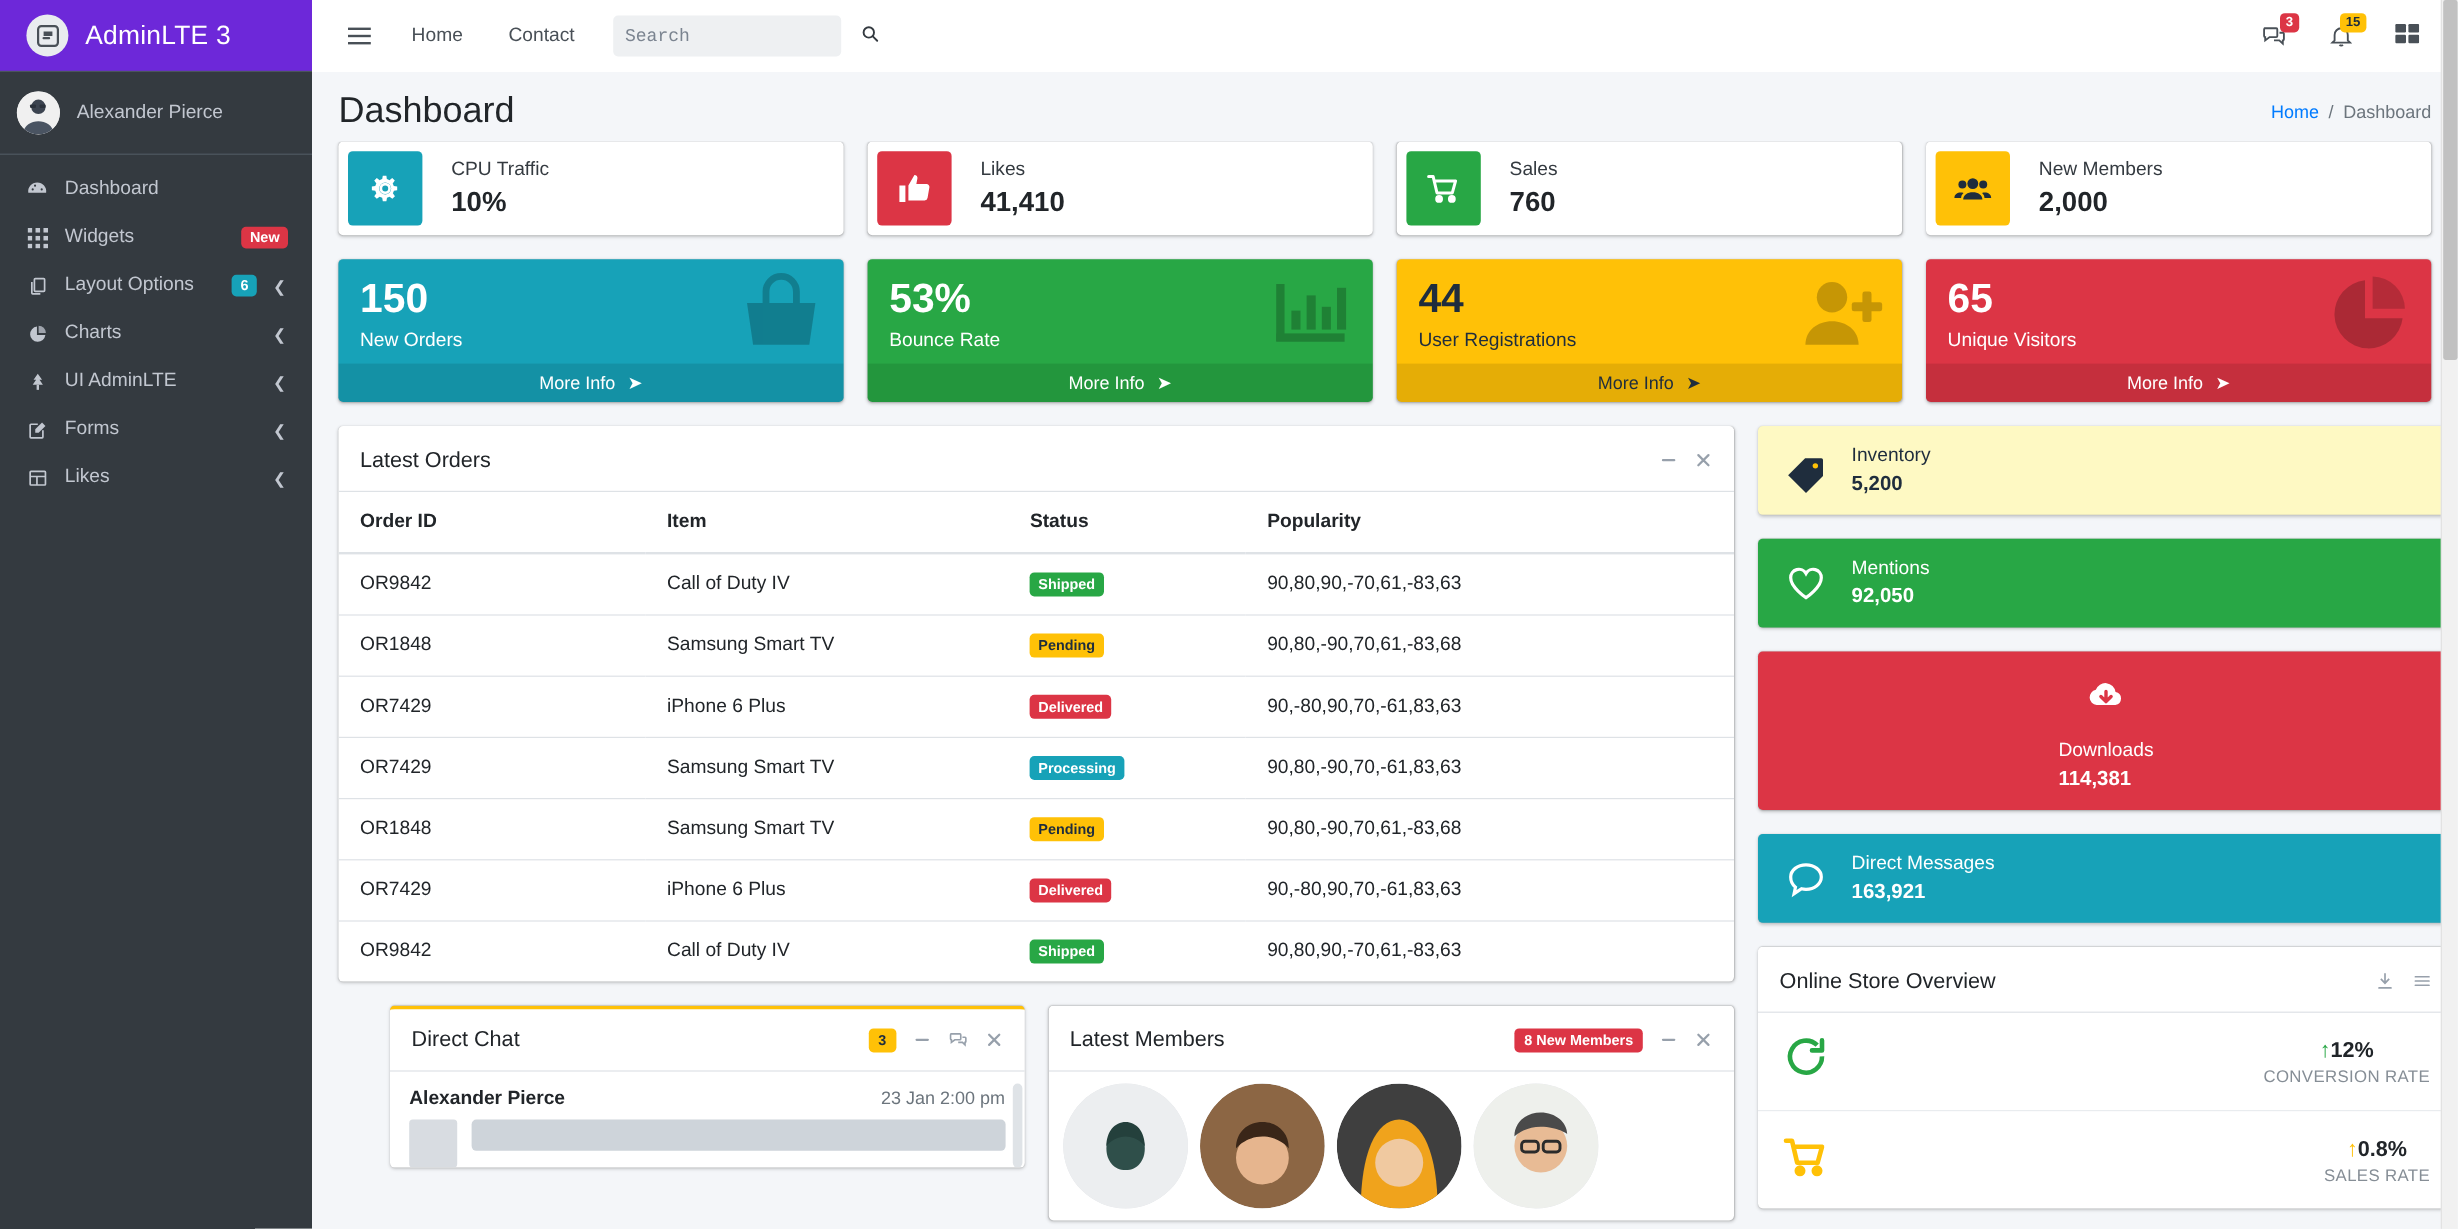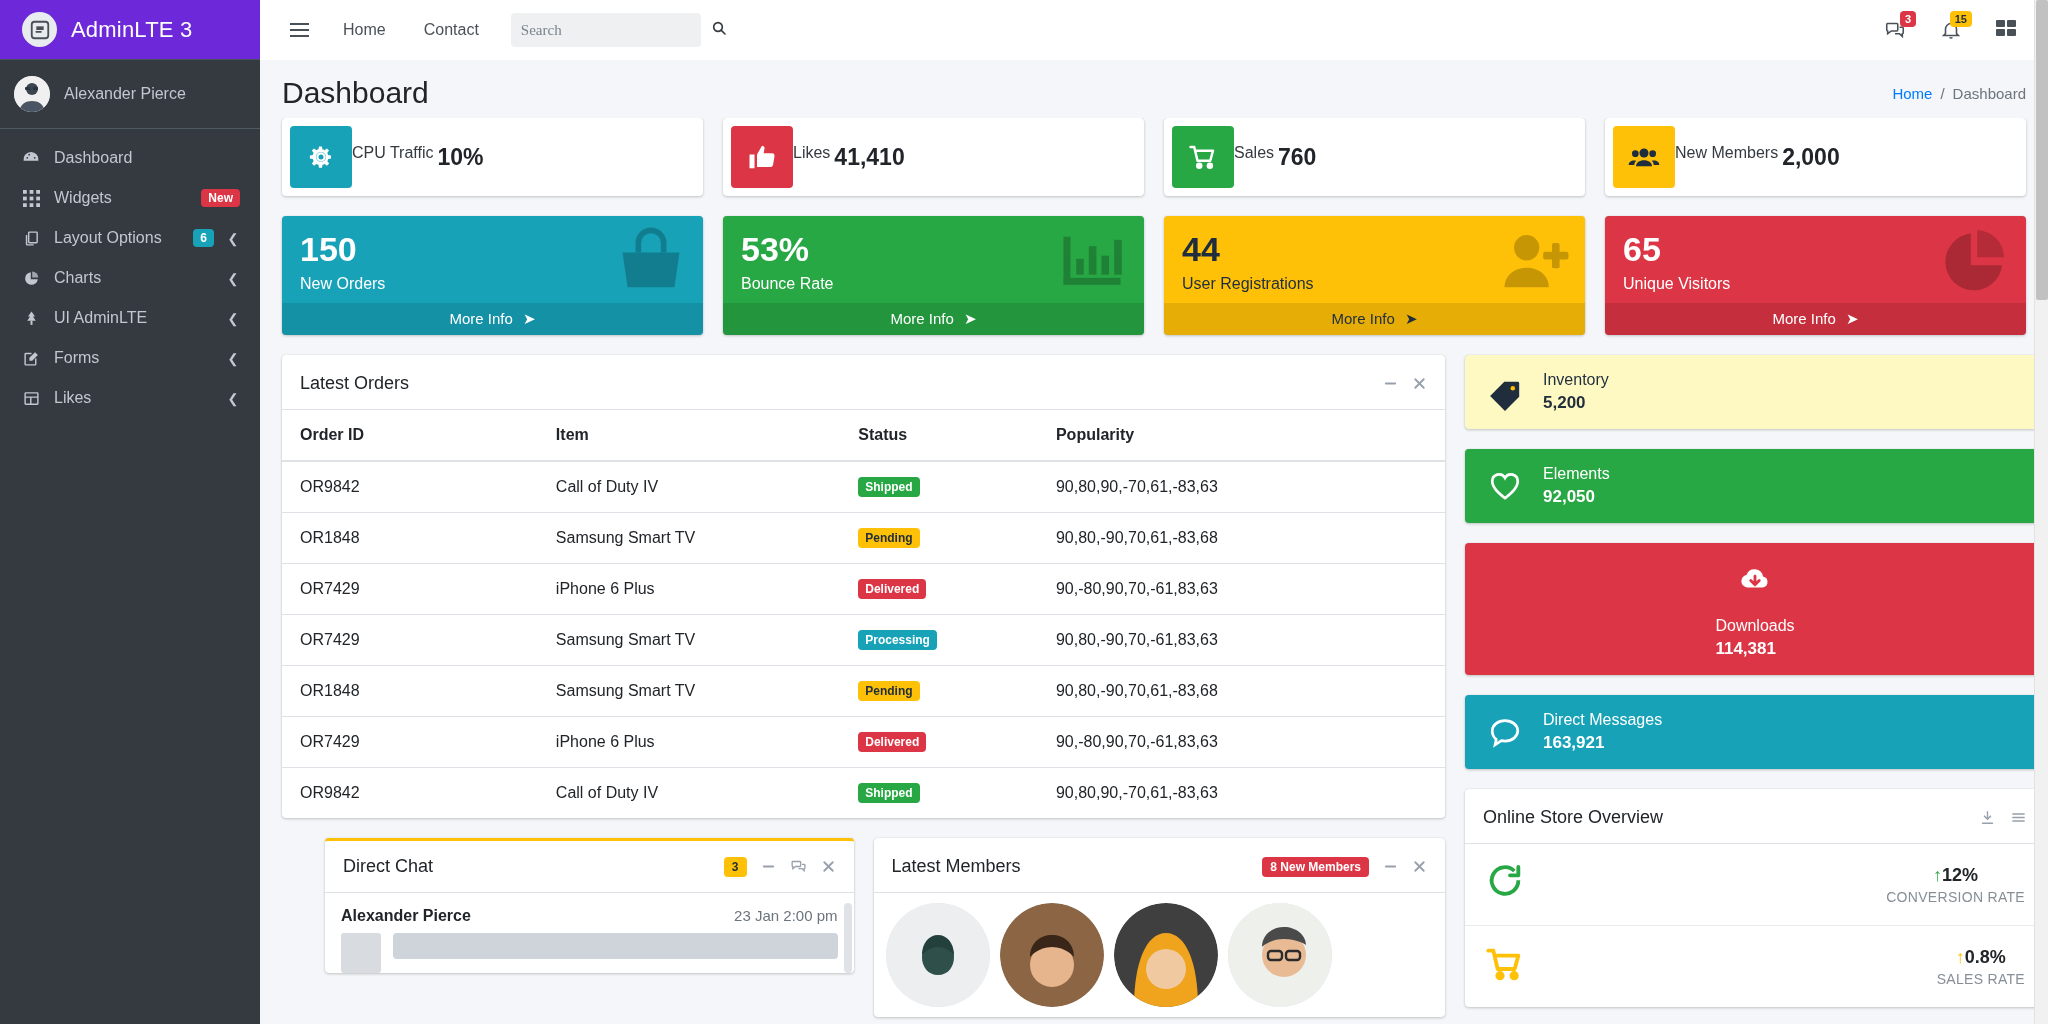--- a/index.html
+++ b/index.html
@@ -75,21 +75,21 @@
   .hamburger { padding: 8px 12px; cursor: pointer; display: flex; flex-direction: column; gap: 4px; }
   .hamburger span { display: block; width: 19px; height: 2px; background: #495057; }
   .topnav-link { padding: 8px 16px; font-size: 16px; color: #495057; cursor: pointer; }
   .search-box {
     margin-left: 10px; width: 190px; height: 34px;
     background: #eef0f2; border-radius: 4px;
     display: flex; align-items: center; padding: 0 10px; gap: 6px;
   }
   .search-input {
     border: none; background: transparent; outline: none; flex: 1;
-    font-family: Liberation Serif, serif; font-size: 15px; color: #0c4a6e;
+    font-family: Liberation Mono, monospace; font-size: 15px; color: #0c4a6e;
   }
   .search-input::placeholder { color: #7b8490; }
   .topbar-spacer { flex: 1; }
   .icon-btn { position: relative; padding: 8px 14px; cursor: pointer; display: flex; align-items: center; }
   .icon-badge {
     position: absolute; top: 0px; right: 4px;
     font-size: 11px; font-weight: bold; color: #fff;
     border-radius: 4px; padding: 1px 5px; line-height: 1.3;
   }
   .bg-danger { background: #dc3545; }
@@ -114,21 +114,21 @@
     background: #fff; border-radius: 4px;
     box-shadow: 0 0 1px rgba(0,0,0,.125), 0 1px 3px rgba(0,0,0,.2);
     display: flex; align-items: center; min-height: 78px; overflow: hidden;
     padding: 8px;
   }
   .info-box-icon {
     width: 62px; height: 62px; border-radius: 4px; flex: 0 0 62px;
     display: flex; align-items: center; justify-content: center;
     color: #fff;
   }
-  .info-box-content { padding-left: 0; display: flex; flex-direction: row; gap: 4px; }
+  .info-box-content { padding-left: 24px; display: flex; flex-direction: column; gap: 4px; }
   .info-box-text { font-size: 16px; color: #343a40; }
   .info-box-number { font-size: 23px; font-weight: bold; color: #212529; }
 
   
   .small-box {
     border-radius: 4px; color: #fff; position: relative; overflow: hidden;
     box-shadow: 0 0 1px rgba(0,0,0,.125), 0 1px 3px rgba(0,0,0,.2);
   }
   .small-box .sb-inner { padding: 14px 18px 10px 18px; position: relative; z-index: 2; }
   .small-box h3 { font-size: 34px; font-weight: bold; margin-bottom: 6px; }
@@ -774,21 +774,21 @@
             </span>
           </div>
 
           <div class="widget-box wb-green">
             <span class="wb-icon">
               <svg width="34" height="34" viewBox="0 0 24 24" fill="none" stroke="#fff" stroke-width="1.9">
                 <path d="M12 20.5S3 14.5 3 8.8A4.8 4.8 0 0 1 12 6.3 4.8 4.8 0 0 1 21 8.8c0 5.7-9 11.7-9 11.7z"></path>
               </svg>
             </span>
             <span class="wb-text">
-              <span class="wb-label">Elements</span>
+              <span class="wb-label">Mentions</span>
               <span class="wb-value">92,050</span>
             </span>
           </div>
 
           <div class="widget-box wb-red">
             <span class="wb-icon">
               <svg width="34" height="34" viewBox="0 0 24 24" fill="#fff">
                 <path d="M6.5 18A4.5 4.5 0 0 1 6 9.1a6 6 0 0 1 11.6 1.2A3.9 3.9 0 0 1 17.5 18z"></path>
                 <path d="M12 10v6m0 0l-3-3m3 3l3-3" fill="none" stroke="#dc3545" stroke-width="2" stroke-linecap="round" stroke-linejoin="round"></path>
               </svg>

